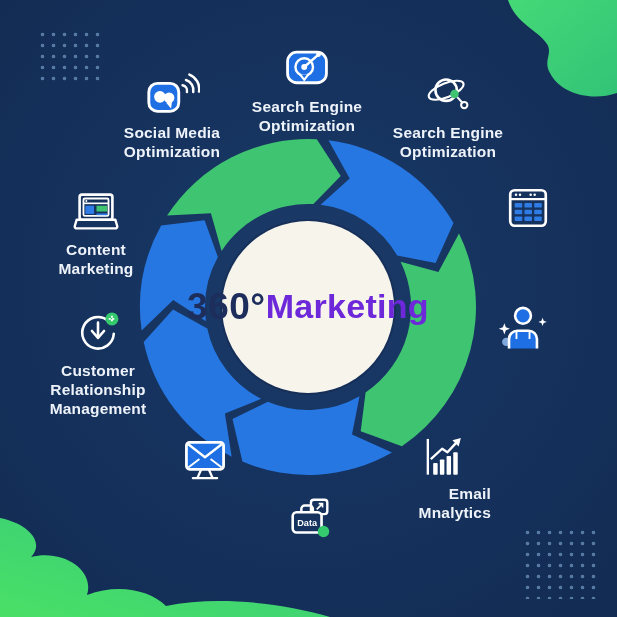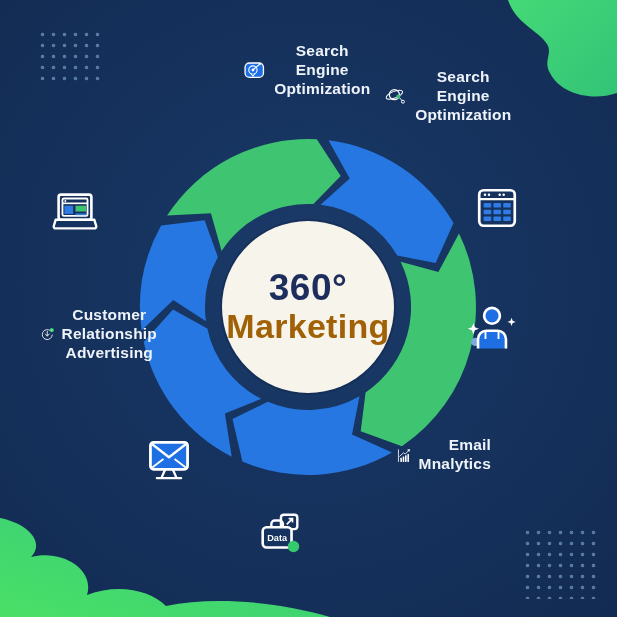--- a/index.html
+++ b/index.html
@@ -12,27 +12,27 @@
   .layer{position:absolute;left:0;top:0;}
   .dots{
     position:absolute;
     background-image:radial-gradient(circle,#5579a3 1.7px,rgba(85,121,163,0) 2.1px);
     background-size:11px 11px;
   }
   .dots.tl{left:37px;top:29px;width:64px;height:56px;}
   .dots.br{left:522px;top:527px;width:78px;height:72px;}
   .center-circle{
     position:absolute;left:222px;top:221px;width:172px;height:172px;border-radius:50%;
-    background:#f7f4ec;display:flex;flex-direction:column;align-items:center;justify-content:center;
+    background:#f7f4ec;display:flex;flex-direction:row;align-items:center;justify-content:center;
     box-shadow:0 0 0 2px rgba(10,25,55,.25);
   }
   .center-circle .l1{font-size:37px;font-weight:800;color:#1d2d5c;line-height:1.05;letter-spacing:.5px;}
-  .center-circle .l2{font-size:34px;font-weight:800;color:#a16207;line-height:1.1;letter-spacing:.3px;}
+  .center-circle .l2{font-size:34px;font-weight:800;color:#6d28d9;line-height:1.1;letter-spacing:.3px;}
   .node{
-    position:absolute;display:flex;align-items:center;gap:6px;text-align:center;
+    position:absolute;display:flex;flex-direction:column;align-items:center;gap:6px;text-align:center;
   }
   .node .label{
     font-size:15.5px;font-weight:600;line-height:1.22;color:#eef3fa;letter-spacing:.2px;
   }
 </style>
 </head>
 <body>
 
 <div class="stage">
 
@@ -131,21 +131,21 @@
         <rect x="24.5" y="31" width="5" height="17" rx="1"></rect>
         <rect x="32" y="27" width="5" height="21" rx="1"></rect>
         <rect x="39.5" y="23" width="5" height="25" rx="1"></rect>
       </g>
       <path d="M15 30 L27 19 L33 23 L44 11" stroke="#fff" stroke-width="2.6" fill="none" stroke-linejoin="round" stroke-linecap="round"></path>
       <path d="M48 7 L38.5 9.5 L45.5 16.5 Z" fill="#fff"></path>
     </svg>
     <div class="label">Email Mnalytics</div>
   </div>
 
-  <div class="node" style="left:255px;top:509px;width:110px;">
+  <div class="node" style="left:255px;top:494px;width:110px;">
     <svg width="50" height="48" viewBox="0 0 52 48">
       <rect x="27" y="5" width="17" height="15" rx="3" fill="none" stroke="#fff" stroke-width="2.5"></rect>
       <path d="M33 15 l6 -6 M39 13 v-4 h-4" stroke="#fff" stroke-width="1.7" fill="none"></path>
       <path d="M17 18 v-3.5 a3.5 3.5 0 0 1 3.5 -3.5 h5 a3.5 3.5 0 0 1 3.5 3.5 V18" fill="none" stroke="#fff" stroke-width="2.5"></path>
       <rect x="8" y="18" width="30" height="21" rx="4" fill="#16335f" stroke="#fff" stroke-width="2.7"></rect>
       <text x="23" y="32.5" text-anchor="middle" font-size="9.5" font-weight="bold" fill="#fff" font-family="Liberation Sans, sans-serif">Data</text>
       <circle cx="40" cy="38" r="6" fill="#35c96e"></circle>
     </svg>
   </div>
 
@@ -160,30 +160,43 @@
   </div>
 
   <div class="node" style="left:39px;top:306px;width:118px;">
     <svg width="52" height="50" viewBox="0 0 56 52">
       <path d="M38.5 14.5 A17 17 0 1 0 45 29" fill="none" stroke="#fff" stroke-width="2.8" stroke-linecap="round"></path>
       <path d="M28 17 V31" stroke="#fff" stroke-width="2.8" stroke-linecap="round"></path>
       <path d="M21.5 26 L28 33.5 L34.5 26" fill="none" stroke="#fff" stroke-width="2.8" stroke-linejoin="round" stroke-linecap="round"></path>
       <circle cx="43" cy="13" r="7" fill="#35c96e"></circle>
       <path d="M43 9.5 V16.5 M39.5 13 H46.5" stroke="#fff" stroke-width="2" stroke-dasharray="2.2 1.6"></path>
     </svg>
-    <div class="label">Customer Relationship Advertising</div>
+    <div class="label">Customer Relationship Management</div>
   </div>
 
   <div class="node" style="left:48px;top:189px;width:96px;">
     <svg width="54" height="46" viewBox="0 0 56 46">
       <rect x="11" y="5" width="34" height="26" rx="2.5" fill="none" stroke="#fff" stroke-width="2.7"></rect>
       <rect x="15" y="9" width="26" height="18" rx="1.5" fill="none" stroke="#fff" stroke-width="1.9"></rect>
       <path d="M15 14 H41" stroke="#fff" stroke-width="1.7"></path>
       <circle cx="18" cy="11.5" r="1" fill="#fff"></circle>
       <rect x="17" y="16.5" width="9" height="8.5" fill="#2f7ce6"></rect>
       <rect x="28.5" y="16.5" width="11" height="6" fill="#3fc471"></rect>
       <rect x="28.5" y="24.5" width="11" height="1.8" fill="#2f7ce6"></rect>
       <path d="M8 31 H48 L50 37.5 a2 2 0 0 1 -2 2.5 H8 a2 2 0 0 1 -2 -2.5 Z" fill="#16335f" stroke="#fff" stroke-width="2.5" stroke-linejoin="round"></path>
     </svg>
-  </div>
-
+    <div class="label">Content Marketing</div>
+  </div>
+
+  <div class="node" style="left:110px;top:68px;width:124px;">
+    <svg width="56" height="50" viewBox="0 0 58 50">
+      <rect x="5" y="15" width="31" height="29" rx="9" fill="#1e6fe3" stroke="#fff" stroke-width="3"></rect>
+      <circle cx="16.5" cy="29" r="6" fill="#fff"></circle>
+      <circle cx="26" cy="30" r="5.5" fill="#fff"></circle>
+      <path d="M23 35 l5 6 l1 -7 Z" fill="#fff"></path>
+      <path d="M40 17 a6 6 0 0 1 4.5 7" stroke="#fff" stroke-width="2.6" fill="none" stroke-linecap="round"></path>
+      <path d="M43.5 11.5 a11 11 0 0 1 7.5 12.5" stroke="#fff" stroke-width="2.6" fill="none" stroke-linecap="round"></path>
+      <path d="M47 6 a16 16 0 0 1 10 17.5" stroke="#fff" stroke-width="2.6" fill="none" stroke-linecap="round"></path>
+    </svg>
+    <div class="label">Social Media Optimization</div>
+  </div>
 
 </div>
 
 </body></html>

